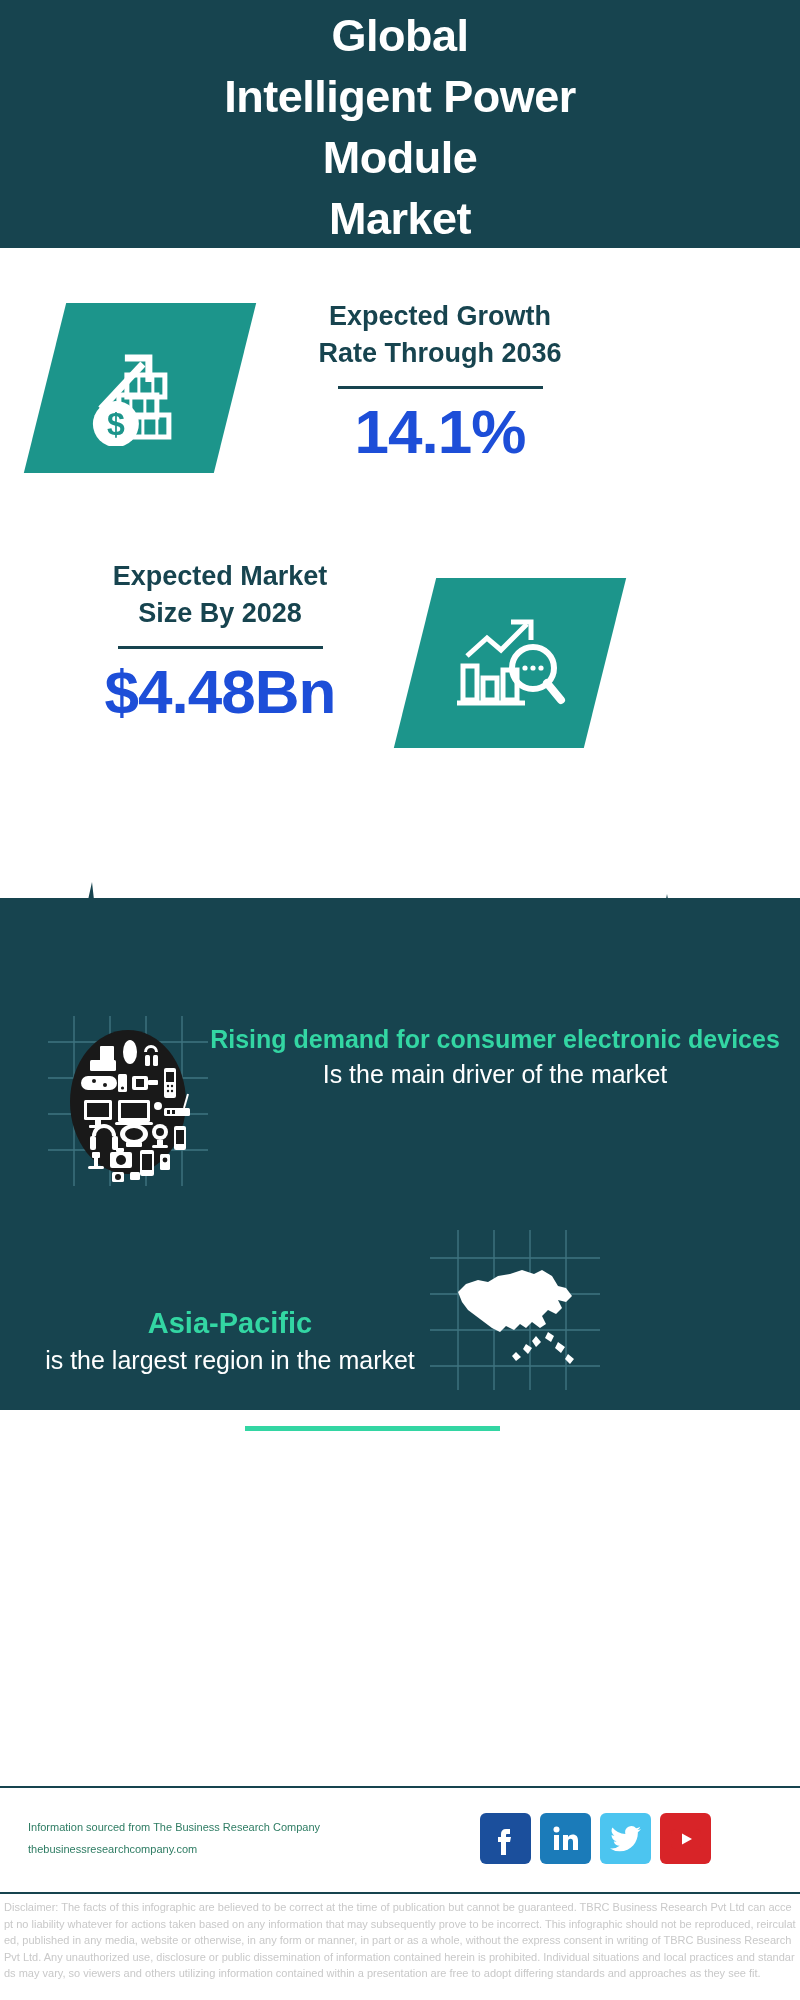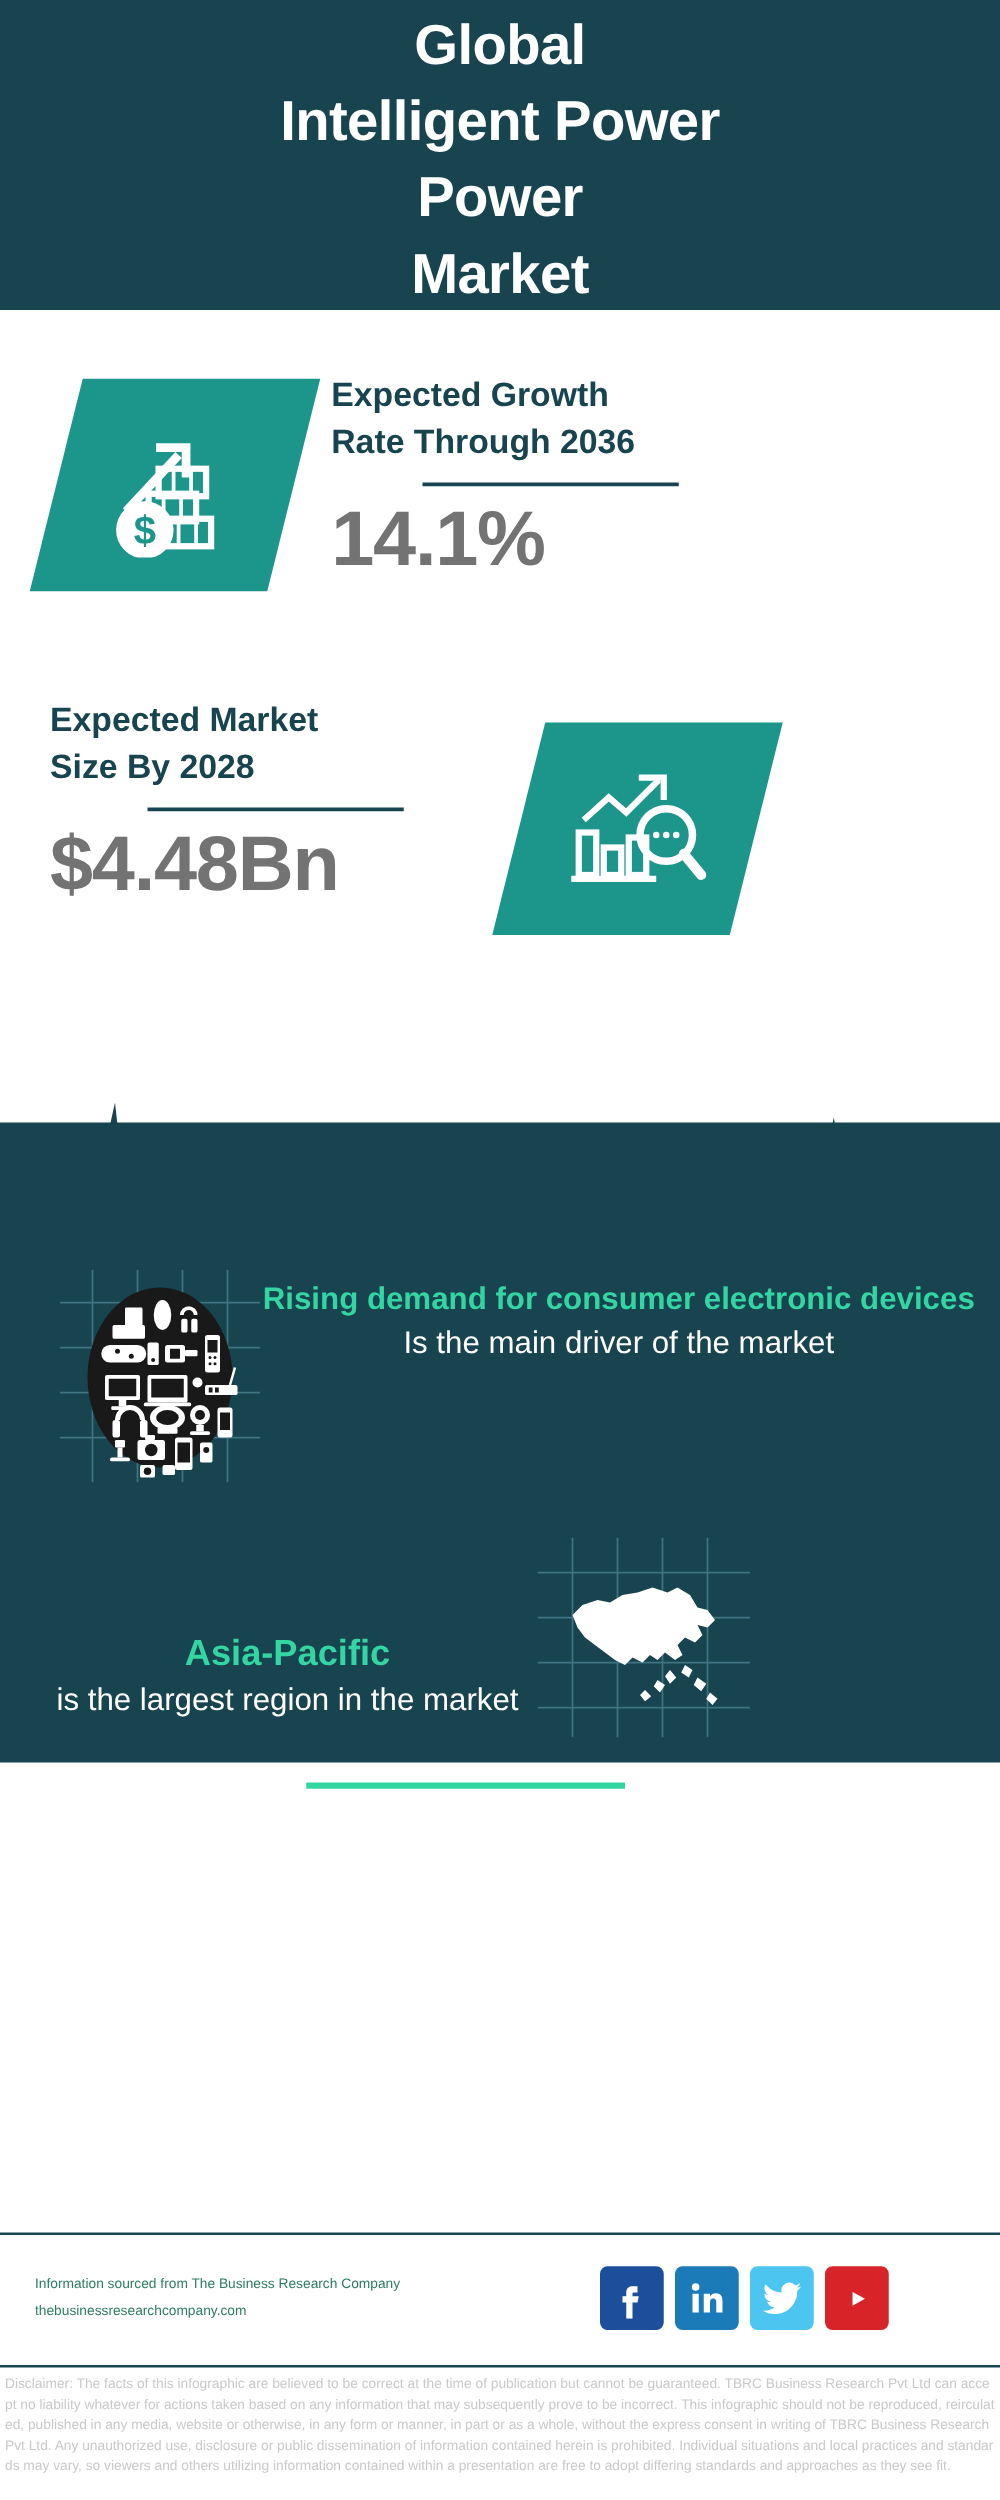--- a/index.html
+++ b/index.html
@@ -34,34 +34,34 @@
 
   .para {
     position: absolute;
     background: #1c958b;
     width: 190px; height: 170px;
     transform: skewX(-14deg);
     display: flex; align-items: center; justify-content: center;
   }
   .para > svg { transform: skewX(14deg); }
 
-  .statcol { position: absolute; text-align: left; }
+  .statcol { position: absolute; text-align: center; }
   .stat-title {
     color: #17444f;
     font-size: 27px;
     font-weight: bold;
     line-height: 37px;
   }
   .rule {
     height: 3px; background: #17444f;
     margin: 14px auto 8px auto;
     width: 205px;
   }
   .stat-value {
-    color: #737373;
+    color: #1d4ed8;
     font-size: 62px;
     font-weight: bold;
     line-height: 70px;
     letter-spacing: -1px;
   }
 
   
   .skyline { position: absolute; left: 0; top: 870px; width: 800px; height: 130px; }
 
   
@@ -127,21 +127,21 @@
 </style>
 </head>
 <body>
 
 <div class="page">
 
   <div class="header">
     <h1>
       <span>Global</span><br>
       <span>Intelligent Power</span><br>
-      <span>Power</span><br>
+      <span>Module</span><br>
       <span>Market</span>
     </h1>
   </div>
 
   <div class="stats">
 
     <div class="para" style="left:45px; top:55px;">
       <svg width="115" height="115" viewBox="0 0 115 115">
 
         <path d="M18 78 L60 33" stroke="#fff" stroke-width="7" fill="none"></path>

